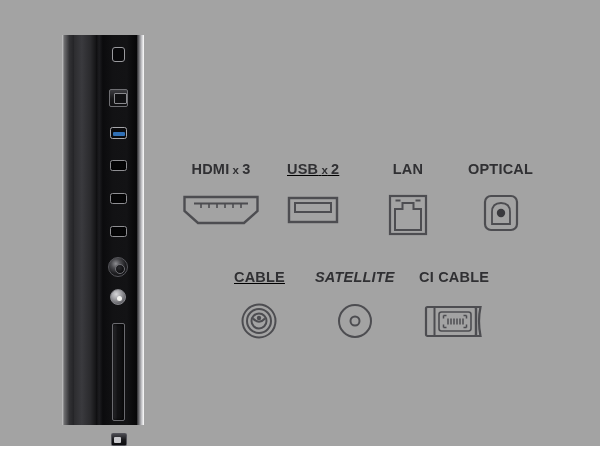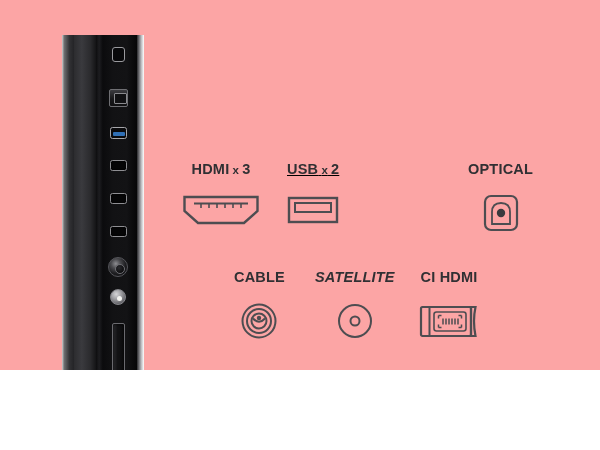--- a/index.html
+++ b/index.html
@@ -4,22 +4,22 @@
 <title>TV Side Ports Diagram</title>
 <style>
   html, body {
     margin: 0;
     padding: 0;
     background: #ffffff;
   }
   #canvas {
     position: relative;
     width: 600px;
-    height: 370px;
-    background: #fca5a5;
+    height: 446px;
+    background: #a3a3a3;
     font-family: "Liberation Sans", sans-serif;
     overflow: hidden;
   }
 
   
   #tv-panel {
     position: absolute;
     left: 62px;
     top: 35px;
     width: 82px;
@@ -237,33 +237,44 @@
   <div class="legend-item" style="left:287px; top:162px;text-decoration:underline;">
     <div class="legend-label"><span>USB</span><span class="mult"> <span>x</span> </span><span>2</span></div>
     <div class="legend-icon">
       <svg width="52" height="32" viewBox="0 0 52 32">
         <rect x="2" y="4" width="48" height="24" fill="none" stroke="#4d4d51" stroke-width="2.4"></rect>
         <rect x="8" y="9" width="36" height="9" fill="none" stroke="#4d4d51" stroke-width="2"></rect>
       </svg>
     </div>
   </div>
 
+  <div class="legend-item" style="left:388px; top:162px;">
+    <div class="legend-label">LAN</div>
+    <div class="legend-icon">
+      <svg width="40" height="42" viewBox="0 0 40 42">
+        <rect x="2" y="2" width="36" height="38" fill="none" stroke="#4d4d51" stroke-width="2.2"></rect>
+        <path d="M7 36 L7 15 L14.5 15 L14.5 9 L25.5 9 L25.5 15 L33 15 L33 36 Z" fill="none" stroke="#4d4d51" stroke-width="2"></path>
+        <line x1="7.5" y1="6.5" x2="12.5" y2="6.5" stroke="#4d4d51" stroke-width="2"></line>
+        <line x1="27.5" y1="6.5" x2="32.5" y2="6.5" stroke="#4d4d51" stroke-width="2"></line>
+      </svg>
+    </div>
+  </div>
 
   <div class="legend-item" style="left:468px; top:162px;">
     <div class="legend-label">OPTICAL</div>
     <div class="legend-icon">
       <svg width="36" height="38" viewBox="0 0 36 38">
         <rect x="2" y="2" width="32" height="34" rx="6" ry="6" fill="none" stroke="#4d4d51" stroke-width="2.2"></rect>
         <path d="M9 30 L9 18 Q9 9 18 9 Q27 9 27 18 L27 30 Z" fill="none" stroke="#4d4d51" stroke-width="1.8"></path>
         <circle cx="18" cy="19" r="4.2" fill="#3a3a3e"></circle>
       </svg>
     </div>
   </div>
 
-  <div class="legend-item" style="left:234px; top:270px;">
+  <div class="legend-item" style="left:234px; top:270px;text-decoration:underline;">
     <div class="legend-label">CABLE</div>
     <div class="legend-icon">
       <svg width="38" height="38" viewBox="0 0 38 38">
         <circle cx="19" cy="19" r="16.5" fill="none" stroke="#4d4d51" stroke-width="2"></circle>
         <circle cx="19" cy="19" r="12" fill="none" stroke="#4d4d51" stroke-width="2"></circle>
         <circle cx="19" cy="19" r="7.5" fill="none" stroke="#4d4d51" stroke-width="2"></circle>
         <path d="M13 16.5 Q19 23 25 16.5" fill="none" stroke="#4d4d51" stroke-width="2"></path>
         <circle cx="19" cy="16" r="2.2" fill="#4d4d51"></circle>
       </svg>
     </div>
@@ -273,21 +284,21 @@
     <div class="legend-label">SATELLITE</div>
     <div class="legend-icon">
       <svg width="38" height="38" viewBox="0 0 38 38">
         <circle cx="19" cy="19" r="16" fill="none" stroke="#4d4d51" stroke-width="2"></circle>
         <circle cx="19" cy="19" r="4.5" fill="none" stroke="#4d4d51" stroke-width="2"></circle>
       </svg>
     </div>
   </div>
 
   <div class="legend-item" style="left:419px; top:270px;">
-    <div class="legend-label">CI HDMI</div>
+    <div class="legend-label">CI CABLE</div>
     <div class="legend-icon">
       <svg width="60" height="38" viewBox="0 0 60 38">
         <rect x="2" y="5" width="50" height="29" rx="1.5" ry="1.5" fill="none" stroke="#4d4d51" stroke-width="2.2"></rect>
         <line x1="10.5" y1="5.5" x2="10.5" y2="33.5" stroke="#4d4d51" stroke-width="2"></line>
         <rect x="15" y="10" width="32" height="19" rx="2.5" ry="2.5" fill="none" stroke="#4d4d51" stroke-width="1.6"></rect>
         <path d="M19.5 13.5 L19.5 16.5 M19.5 13.5 L22.5 13.5" fill="none" stroke="#4d4d51" stroke-width="1.5"></path>
         <path d="M42.5 13.5 L42.5 16.5 M42.5 13.5 L39.5 13.5" fill="none" stroke="#4d4d51" stroke-width="1.5"></path>
         <path d="M19.5 25.5 L19.5 22.5 M19.5 25.5 L22.5 25.5" fill="none" stroke="#4d4d51" stroke-width="1.5"></path>
         <path d="M42.5 25.5 L42.5 22.5 M42.5 25.5 L39.5 25.5" fill="none" stroke="#4d4d51" stroke-width="1.5"></path>
         <g stroke="#4d4d51" stroke-width="1.5">

